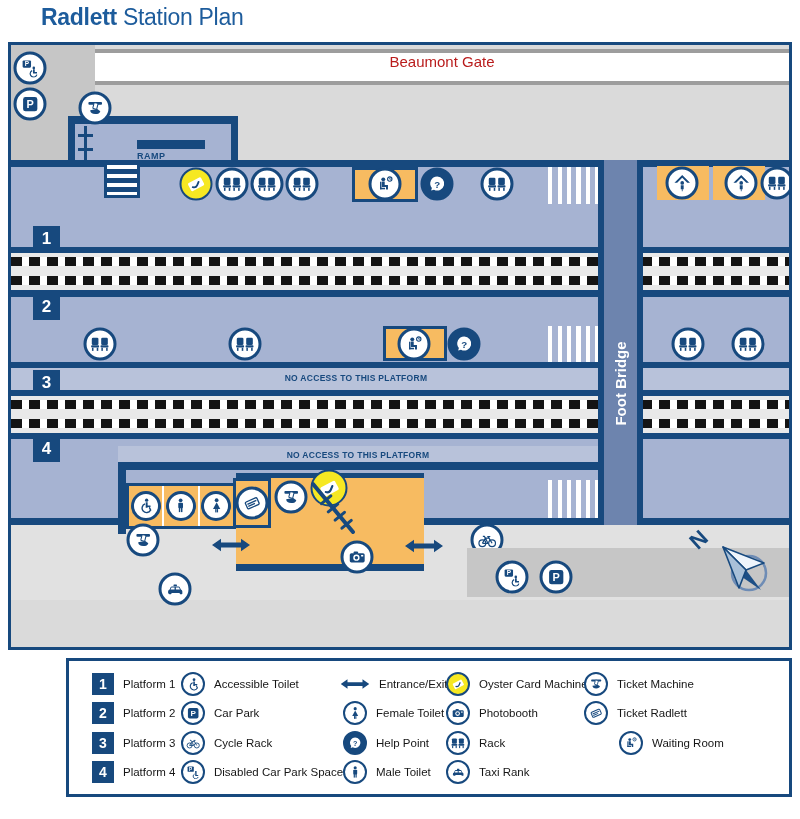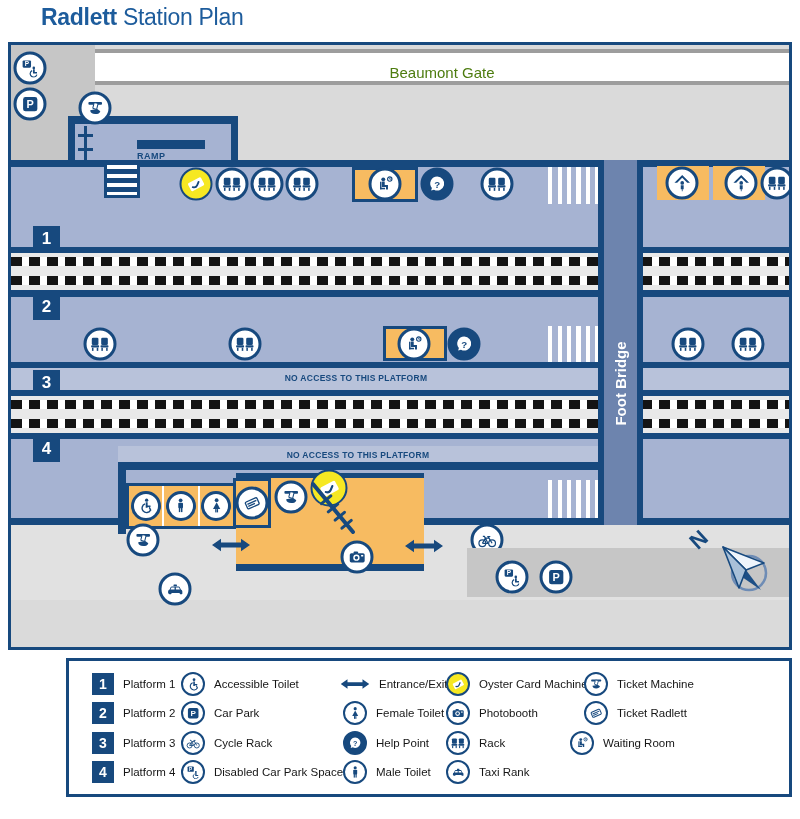--- a/index.html
+++ b/index.html
@@ -15,22 +15,22 @@
   #title{position:absolute;left:20px;top:4px;font-size:23px;color:var(--title);letter-spacing:-0.3px;margin-left:21px;}
   #title b{font-weight:bold;}
   
   #map{position:absolute;left:8px;top:42px;width:784px;height:608px;border:3px solid var(--dk);
        box-sizing:border-box;background:var(--mgray);overflow:hidden;}
   .band{position:absolute;left:0;right:0;}
   .dkband{background:var(--dk);}
   .dash{position:absolute;left:0;right:0;height:9px;
         background:repeating-linear-gradient(90deg,#141414 0 11px,#ffffff 11px 18px);}
   .road{position:absolute;background:#fff;border-top:4px solid var(--rbord);border-bottom:4px solid var(--rbord);
-        box-sizing:border-box;display:flex;align-items:flex-end;justify-content:center;
-        font-size:15px;color:#4d7c0f;}
+        box-sizing:border-box;display:flex;align-items:flex-start;justify-content:center;
+        font-size:15px;color:#b91c1c;}
   .noaccess{color:var(--dk);font-weight:bold;font-size:8.5px;letter-spacing:.3px;text-align:center;}
   .numbox{position:absolute;width:27px;height:26px;background:var(--dk);color:#fff;font-weight:bold;
           font-size:17px;display:flex;align-items:center;justify-content:center;}
   
   .ic{box-sizing:border-box;background:#fff;border:3px solid var(--dk);border-radius:50%;
       display:flex;align-items:center;justify-content:center;flex:none;}
   .ic svg{width:72%;height:72%;color:var(--dk);display:block;}
   .m{position:absolute;width:33px;height:33px;transform:translate(-50%,-50%);}
   .lg{width:37px;height:37px;}
   .t{width:30px;height:30px;}
@@ -579,21 +579,21 @@
       <span class="klabel">Ticket Machine</span>
     </div>
     <div class="kitem" style="left:515px;top:40px;">
       <span class="ic k">
           <svg viewBox="0 0 24 24">
             <use href="#s-toffice"></use>
           </svg>
         </span>
       <span class="klabel">Ticket Radlett</span>
     </div>
-    <div class="kitem" style="left:492px;top:70px;padding-left:9px;">
+    <div class="kitem" style="left:541px;top:70px;padding-left:9px;">
       <span class="ic k">
           <svg viewBox="0 0 24 24">
             <use href="#s-wait"></use>
           </svg>
         </span>
       <span class="klabel">Waiting Room</span>
     </div>
   </div>
 
 </div>

